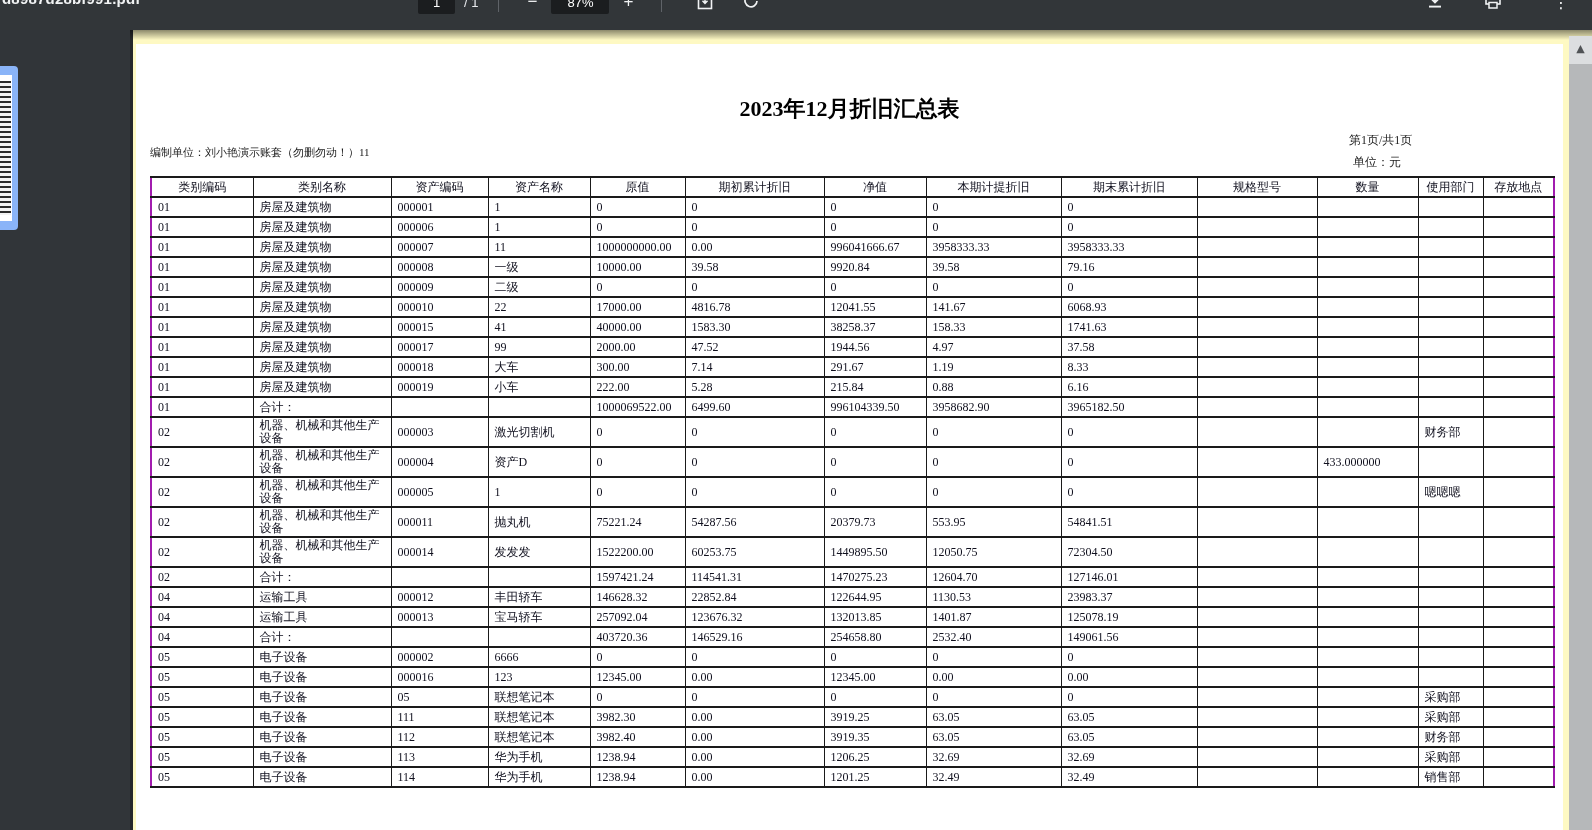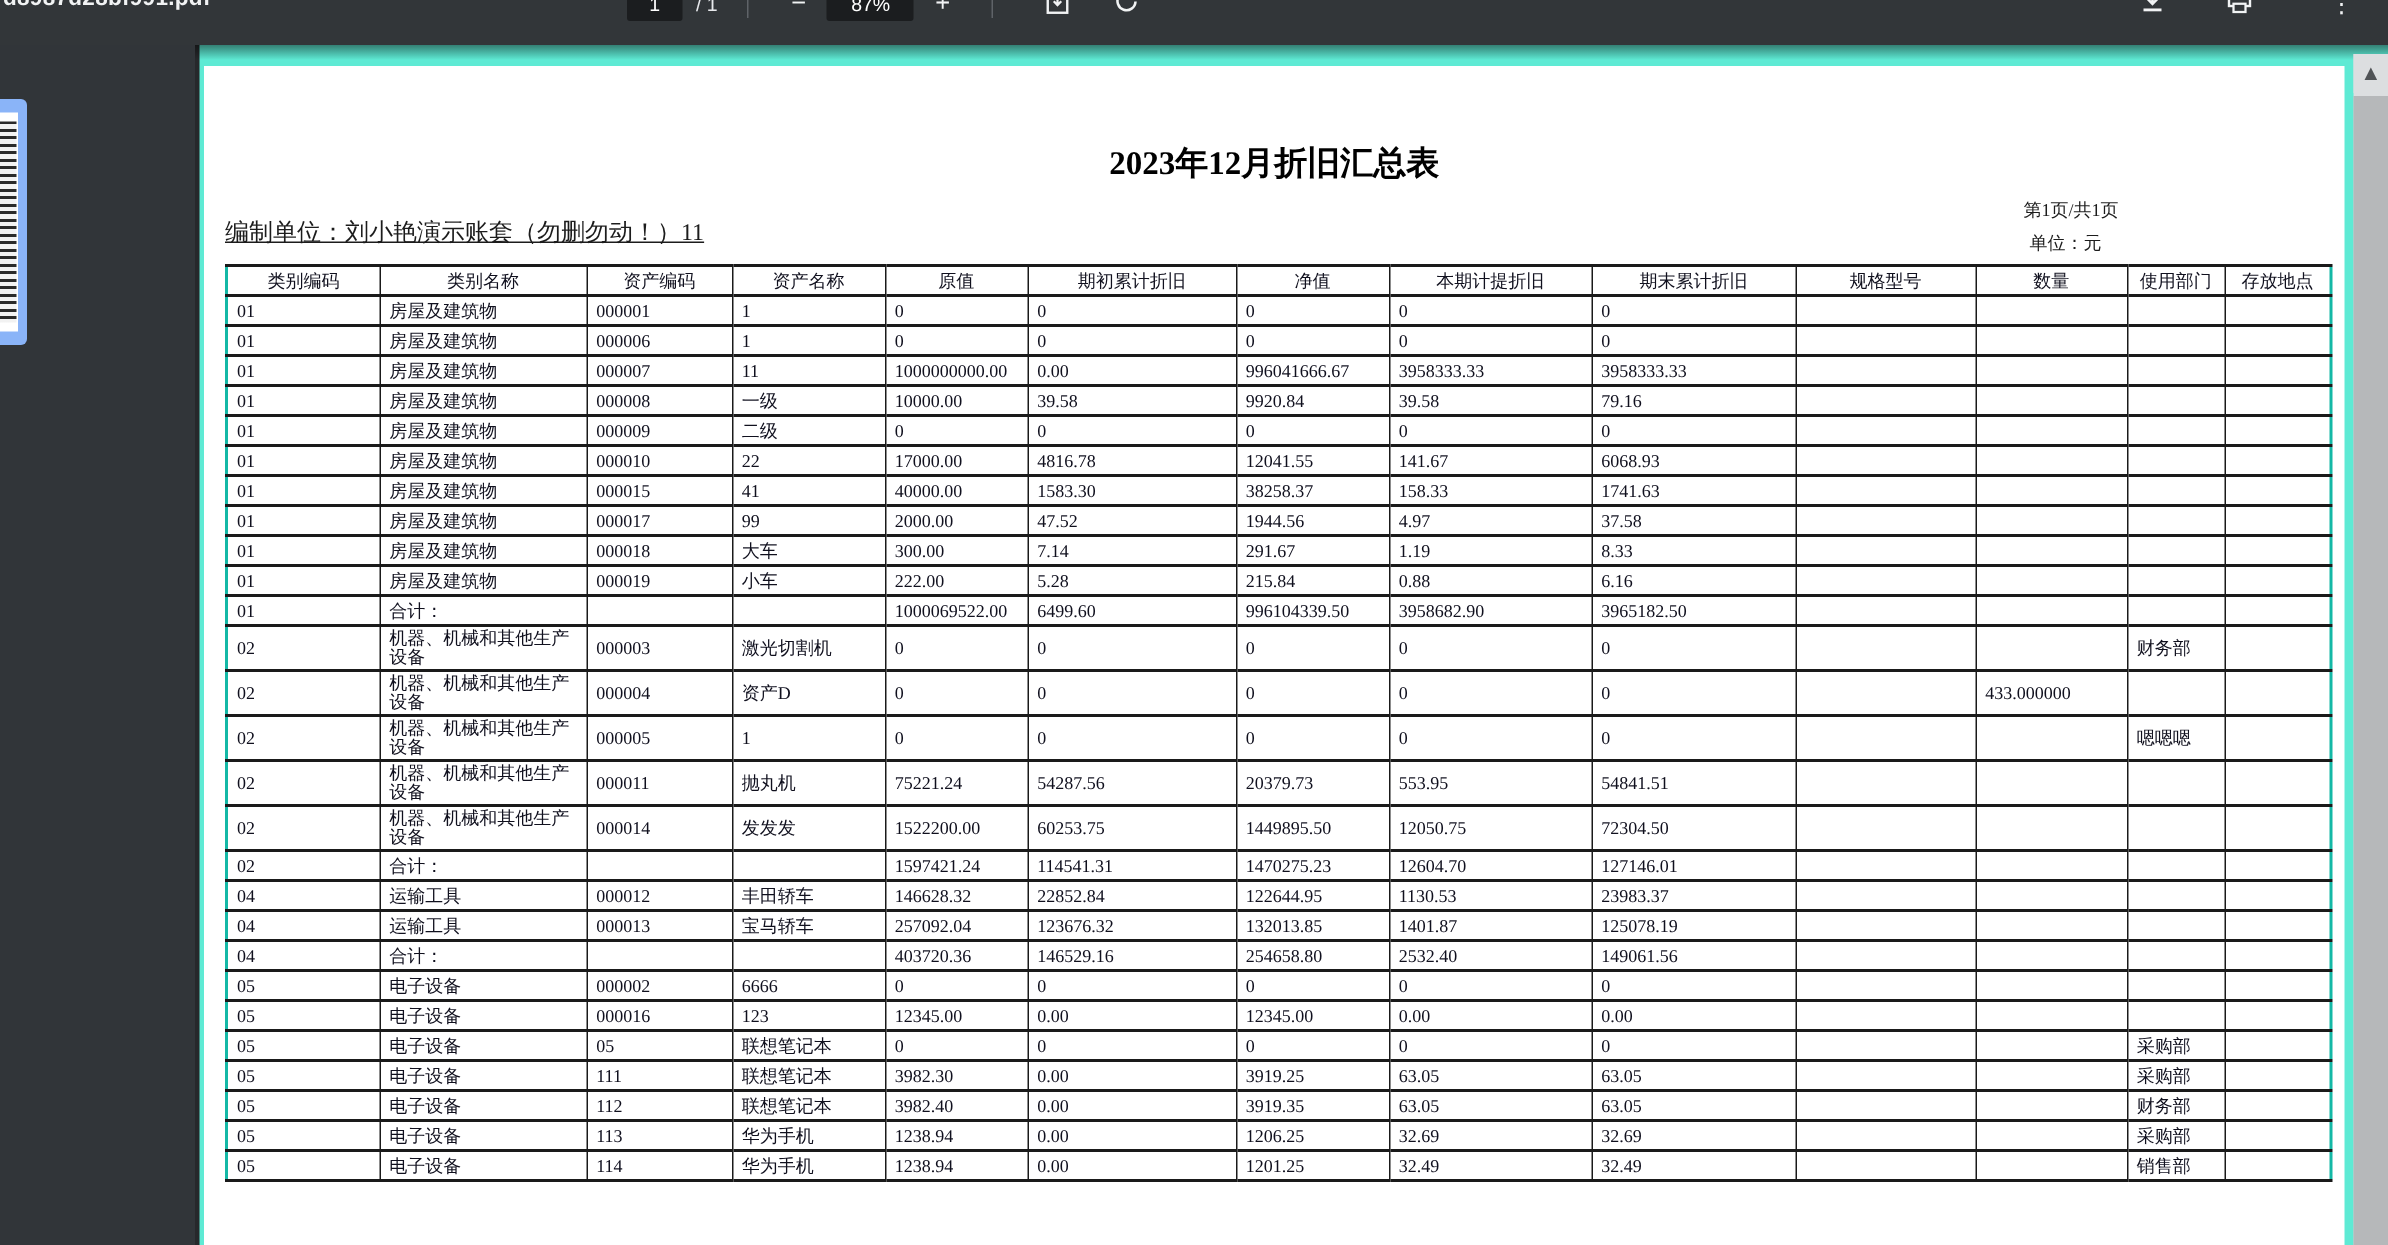--- a/index.html
+++ b/index.html
@@ -35,43 +35,43 @@
              background:#313539; z-index:10; }
   .thumb { position:absolute; left:-34px; top:36px; width:52px; height:164px;
            background:#8ab4f8; border-radius:4px; }
   .thumb-page { position:absolute; left:6px; top:9px; right:6px; bottom:9px; background:#ffffff;
                 padding:6px 1px; }
   .thumb-lines { width:100%; height:100%;
                  background:repeating-linear-gradient(180deg,#2a2a2a 0px,#2a2a2a 2px,#f2f2f2 2px,#f2f2f2 5px); }
 
   
   .viewer { position:absolute; left:130px; top:30px; width:1462px; height:800px;
-            background:#5eead4; }
+            background:#fef9c3; }
   .viewer-edge { position:absolute; left:0; top:0; width:3px; height:100%; background:#26282b; }
   .viewer-shadow { position:absolute; left:0; top:0; width:100%; height:10px;
                    background:linear-gradient(180deg,rgba(0,0,0,.45),rgba(0,0,0,0)); }
 
   .page { position:absolute; left:6px; top:14px; width:1427px; height:900px; background:#ffffff;
           font-family:"Liberation Serif", serif; color:#1c1c1c; }
 
   .doc-title { position:absolute; left:0; top:50px; width:100%; text-align:center;
                font-size:22px; font-weight:bold; color:#000; }
-  .meta-left { position:absolute; left:14px; top:101px; font-size:16px;text-decoration:underline; }
+  .meta-left { position:absolute; left:14px; top:101px; font-size:11px; }
   .meta-page { position:absolute; right:14px; top:88px; width:200px; text-align:left; font-size:12px; }
   .meta-unit { position:absolute; right:10px; top:110px; width:200px; font-size:12px; }
 
   
   .tbl-wrap { position:absolute; left:14px; top:132px; }
   table { border-collapse:collapse; table-layout:fixed; width:1403px;
           font-family:"Liberation Serif", serif; }
   th, td { border:solid #1a1a1a; border-width:2px 1px; overflow:hidden; white-space:normal;
            font-weight:normal; font-size:12px; color:#10101e; }
   th { height:20px; text-align:center; padding:0 2px; }
   td { height:20px; text-align:left; padding:1px 6px; line-height:13px; }
-  table { border:2px solid #14b8a6; }
+  table { border:2px solid #a21caf; }
 
   
   .scrollbar { position:absolute; right:0; top:36px; width:23px; height:794px;
                background:#dcdee0; z-index:20; }
   .scroll-up { position:absolute; left:0; top:0; width:23px; height:26px; background:#dcdee0;
                color:#505356; font-size:11px; text-align:center; line-height:26px;
                font-family:"DejaVu Sans",sans-serif; cursor:pointer; }
   .scroll-thumb { position:absolute; left:0; top:28px; width:23px; height:766px; background:#b6b8ba; }
 </style>
 </head>

